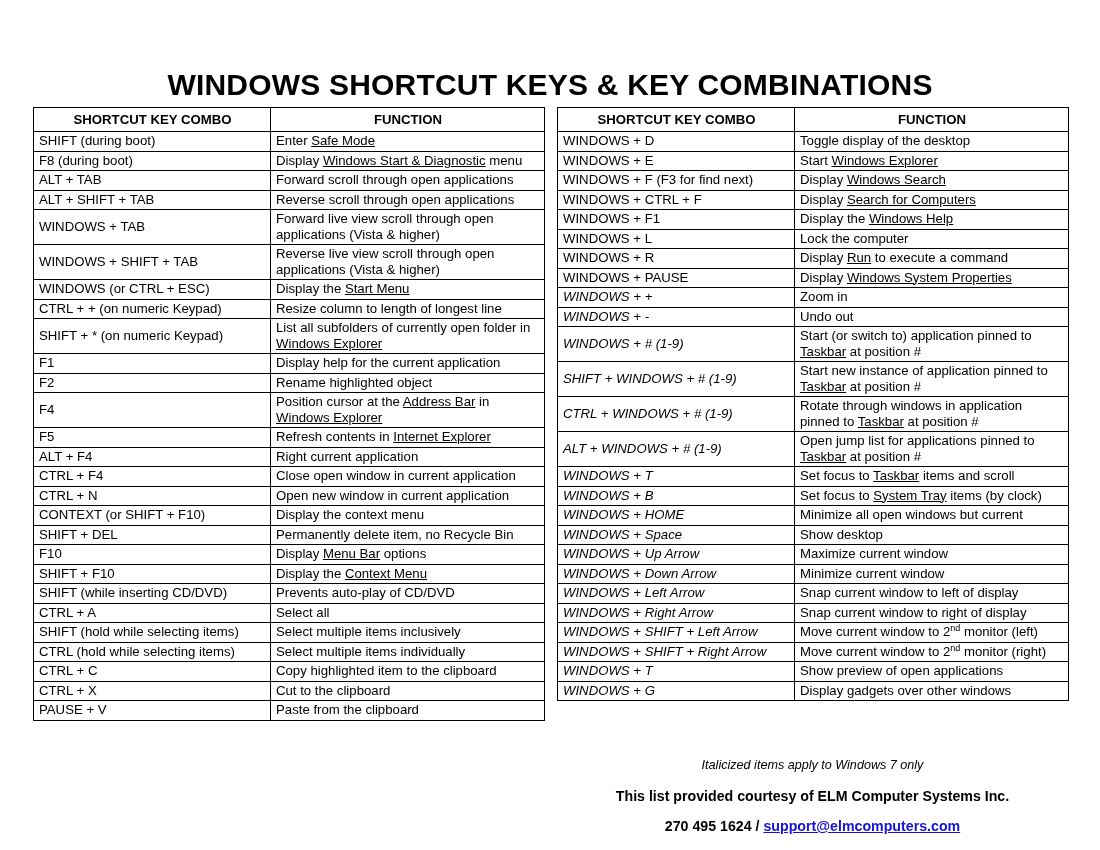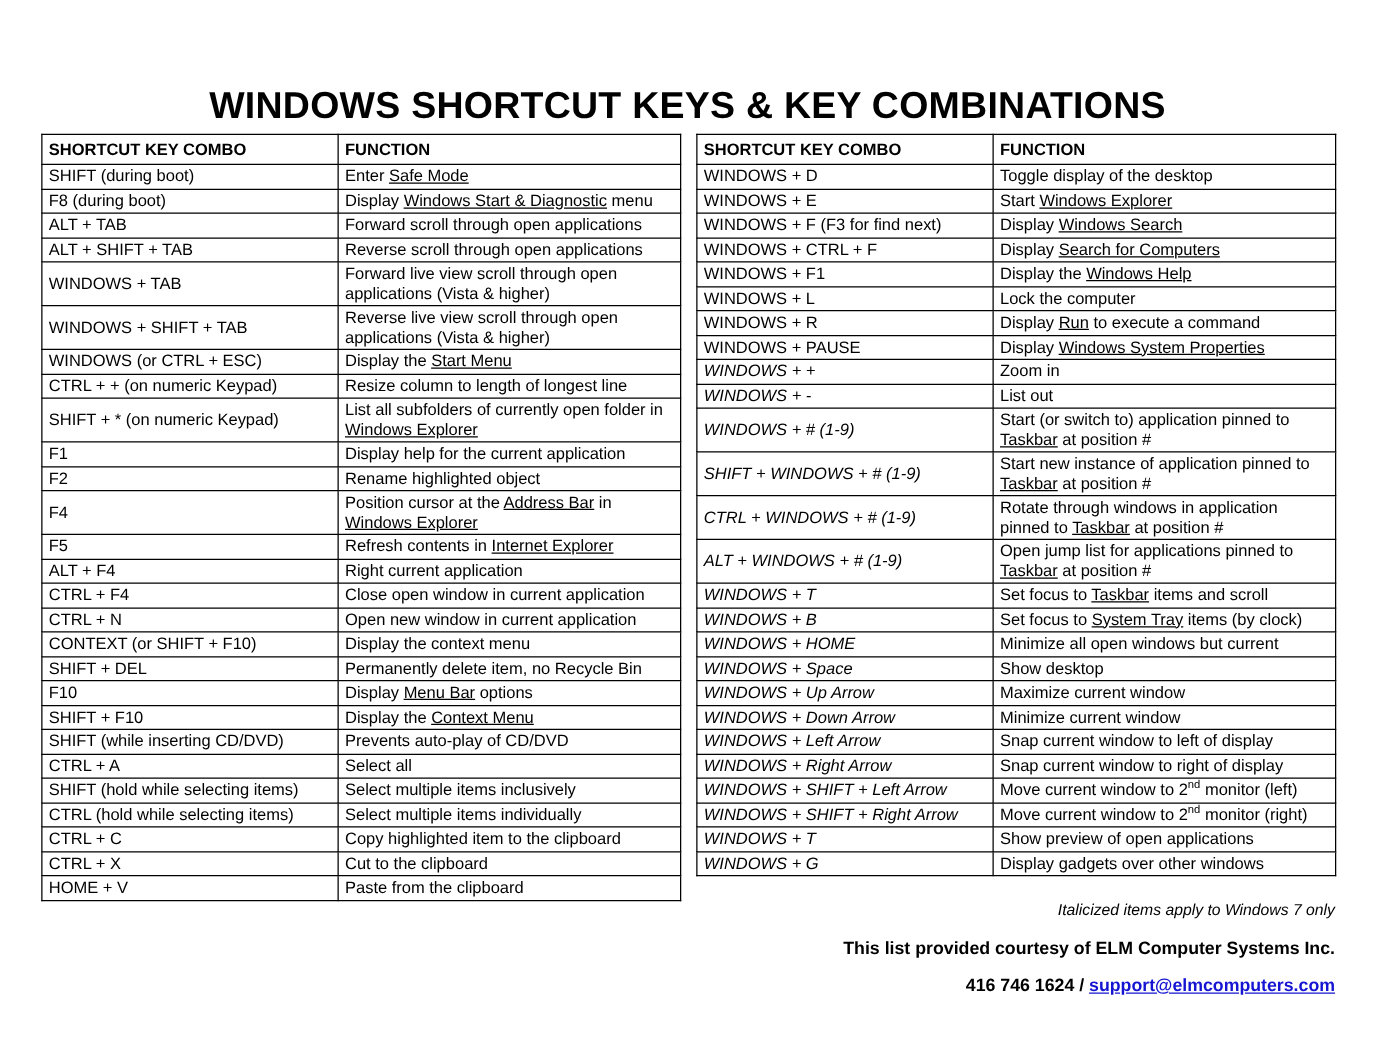--- a/index.html
+++ b/index.html
@@ -48,21 +48,21 @@
 
   .sc-table td, .sc-table th {
     border: 1px solid #000000;
     padding: 1px 4px 2px 5px;
     vertical-align: middle;
     line-height: 15.5px;
     font-weight: normal;
     text-align: left;
   }
   .sc-table thead th {
-    text-align: left;
+    text-align: center;
     font-weight: bold;
     font-size: 13.2px;
     height: 19px;
     padding-top: 2px;
     padding-bottom: 2px;
   }
   .col-combo { width: 237px; }
   .col-func  { width: 274px; }
 
   .sc-table tbody tr { height: 18px; }
@@ -71,23 +71,23 @@
   .sc-table td.func  { }
 
   .ital { font-style: italic; }
   u.term { text-decoration: underline; }
   sup.ord { font-size: 9px; vertical-align: super; line-height: 0; }
 
   
   #footer {
     position: absolute;
     left: 557px;
-    top: 720px;
+    top: 757px;
     width: 511px;
-    text-align: right;
+    text-align: center;
   }
   #footer-note {
     font-size: 12.6px;
     font-style: italic;
     line-height: 16px;
   }
   #footer-courtesy {
     margin-top: 14px;
     font-size: 14.2px;
     font-weight: bold;
@@ -223,21 +223,21 @@
         </tr>
         <tr>
           <td class="combo">CTRL + C</td>
           <td class="func">Copy highlighted item to the clipboard</td>
         </tr>
         <tr>
           <td class="combo">CTRL + X</td>
           <td class="func">Cut to the clipboard</td>
         </tr>
         <tr>
-          <td class="combo">HOME + V</td>
+          <td class="combo">PAUSE + V</td>
           <td class="func">Paste from the clipboard</td>
         </tr>
       </tbody>
   </table>
 
   <table id="table-right" class="sc-table">
     <colgroup>
         <col class="col-combo">
         <col class="col-func">
       </colgroup>
@@ -279,21 +279,21 @@
         <tr>
           <td class="combo">WINDOWS + PAUSE</td>
           <td class="func">Display <u class="term">Windows System Properties</u></td>
         </tr>
         <tr>
           <td class="combo ital">WINDOWS + +</td>
           <td class="func">Zoom in</td>
         </tr>
         <tr>
           <td class="combo ital">WINDOWS + -</td>
-          <td class="func">List out</td>
+          <td class="func">Undo out</td>
         </tr>
         <tr class="two-line">
           <td class="combo ital">WINDOWS + # (1-9)</td>
           <td class="func">Start (or switch to) application pinned to <u class="term">Taskbar</u> at position #</td>
         </tr>
         <tr class="two-line">
           <td class="combo ital">SHIFT + WINDOWS + # (1-9)</td>
           <td class="func">Start new instance of application pinned to <u class="term">Taskbar</u> at position #</td>
         </tr>
         <tr class="two-line">
@@ -352,17 +352,17 @@
           <td class="combo ital">WINDOWS + G</td>
           <td class="func">Display gadgets over other windows</td>
         </tr>
       </tbody>
   </table>
 
   <div id="footer">
     <div id="footer-note">Italicized items apply to Windows 7 only</div>
     <div id="footer-courtesy">This list provided courtesy of ELM Computer Systems Inc.</div>
     <div id="footer-contact">
-      <span>416 746 1624</span><span> / </span><a id="footer-email" href="#" style="color: rgb(20, 20, 210);">support@elmcomputers.com</a>
+      <span>270 495 1624</span><span> / </span><a id="footer-email" href="#" style="color: rgb(20, 20, 210);">support@elmcomputers.com</a>
     </div>
   </div>
 
 </div>
 
 </body></html>

